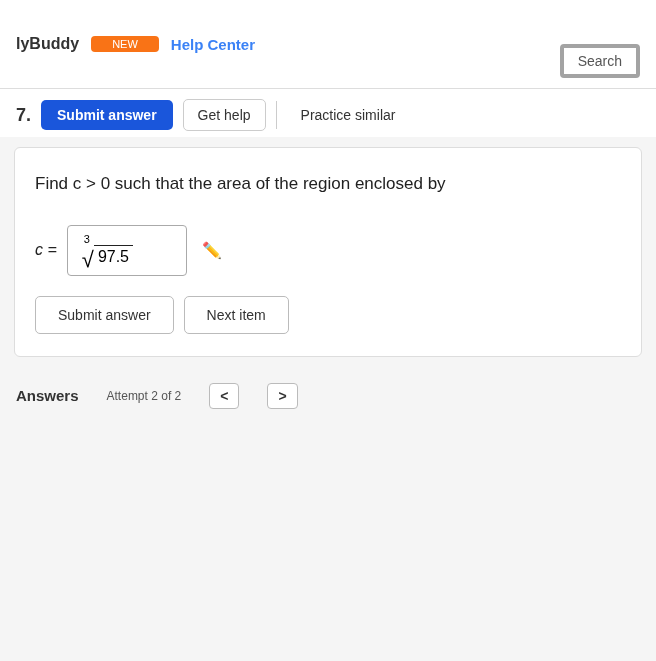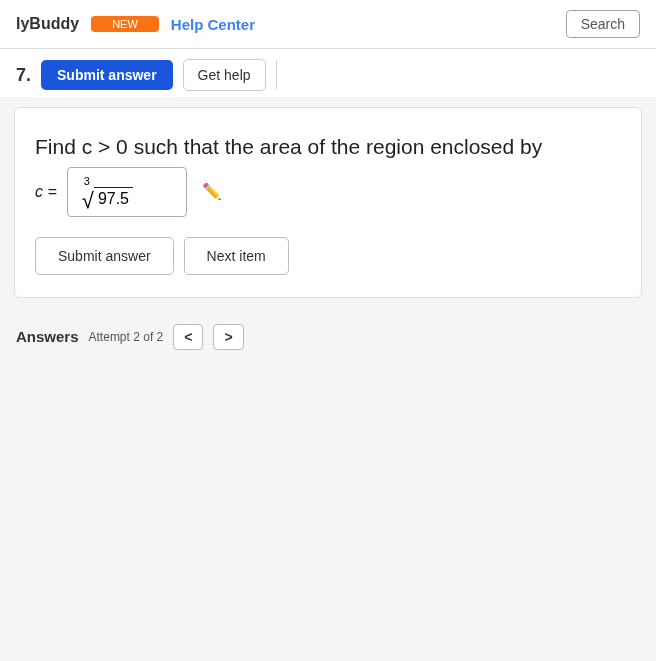--- a/index.html
+++ b/index.html
@@ -34,27 +34,28 @@
       border-radius: 4px;
     }
     .header-link {
       font-size: 15px;
       color: #3b82f6;
       text-decoration: none;
       font-weight: bold;
     }
     .search-btn {
       margin-left: auto;
-      border: 1px solid #a3a3a3;
+      border: 4px solid #a3a3a3;
       background: #fff;
       padding: 5px 14px;
       border-radius: 4px;
       font-size: 14px;
       cursor: pointer;
       color: #555;
+      margin-top: 34px;
     }
 
     
     .question-row {
       display: flex;
       align-items: center;
       gap: 10px;
       padding: 10px 16px 6px 16px;
       background: #fff;
     }
@@ -98,24 +99,24 @@
 
     
     .main-card {
       background: #fff;
       border: 1px solid #ddd;
       border-radius: 6px;
       margin: 10px 14px;
       padding: 22px 20px 22px 20px;
     }
     .problem-text {
-      font-size: 21px;
+      font-size: 17px;
       color: #222;
       line-height: 1.6;
-      margin-bottom: 3px;
+      margin-bottom: 28px;
     }
     .problem-text .math {
       font-style: italic;
     }
 
     
     .answer-row {
       display: flex;
       align-items: center;
       gap: 10px;
@@ -198,21 +199,21 @@
       padding: 10px 22px;
       font-size: 14px;
       cursor: pointer;
       color: #333;
     }
 
     
     .answers-row {
       display: flex;
       align-items: center;
-      gap: 10px;
+      gap: 28px;
       padding: 16px 16px;
       background: #f5f5f5;
     }
     .answers-label {
       font-size: 15px;
       font-weight: bold;
       color: #333;
     }
     .attempt-label {
       font-size: 12px;
@@ -241,20 +242,21 @@
   <span class="new-badge">NEW</span>
   <a class="header-link">Help Center</a>
   <button class="search-btn">Search</button>
 </div>
 
 <div class="question-row">
   <span class="question-number">7.</span>
   <button class="btn-submit-answer-top">Submit answer</button>
   <button class="btn-get-help">Get help</button>
   <div class="divider-v"></div>
+  <button class="btn-practice">Practice similar</button>
 </div>
 
 <div class="main-card">
   <div class="problem-text">
     <span>Find c &gt; 0 such that the area of the region enclosed by</span><br>
   </div>
 
   <div class="answer-row">
     <span class="c-equals">c =</span>
     <div class="answer-box">

